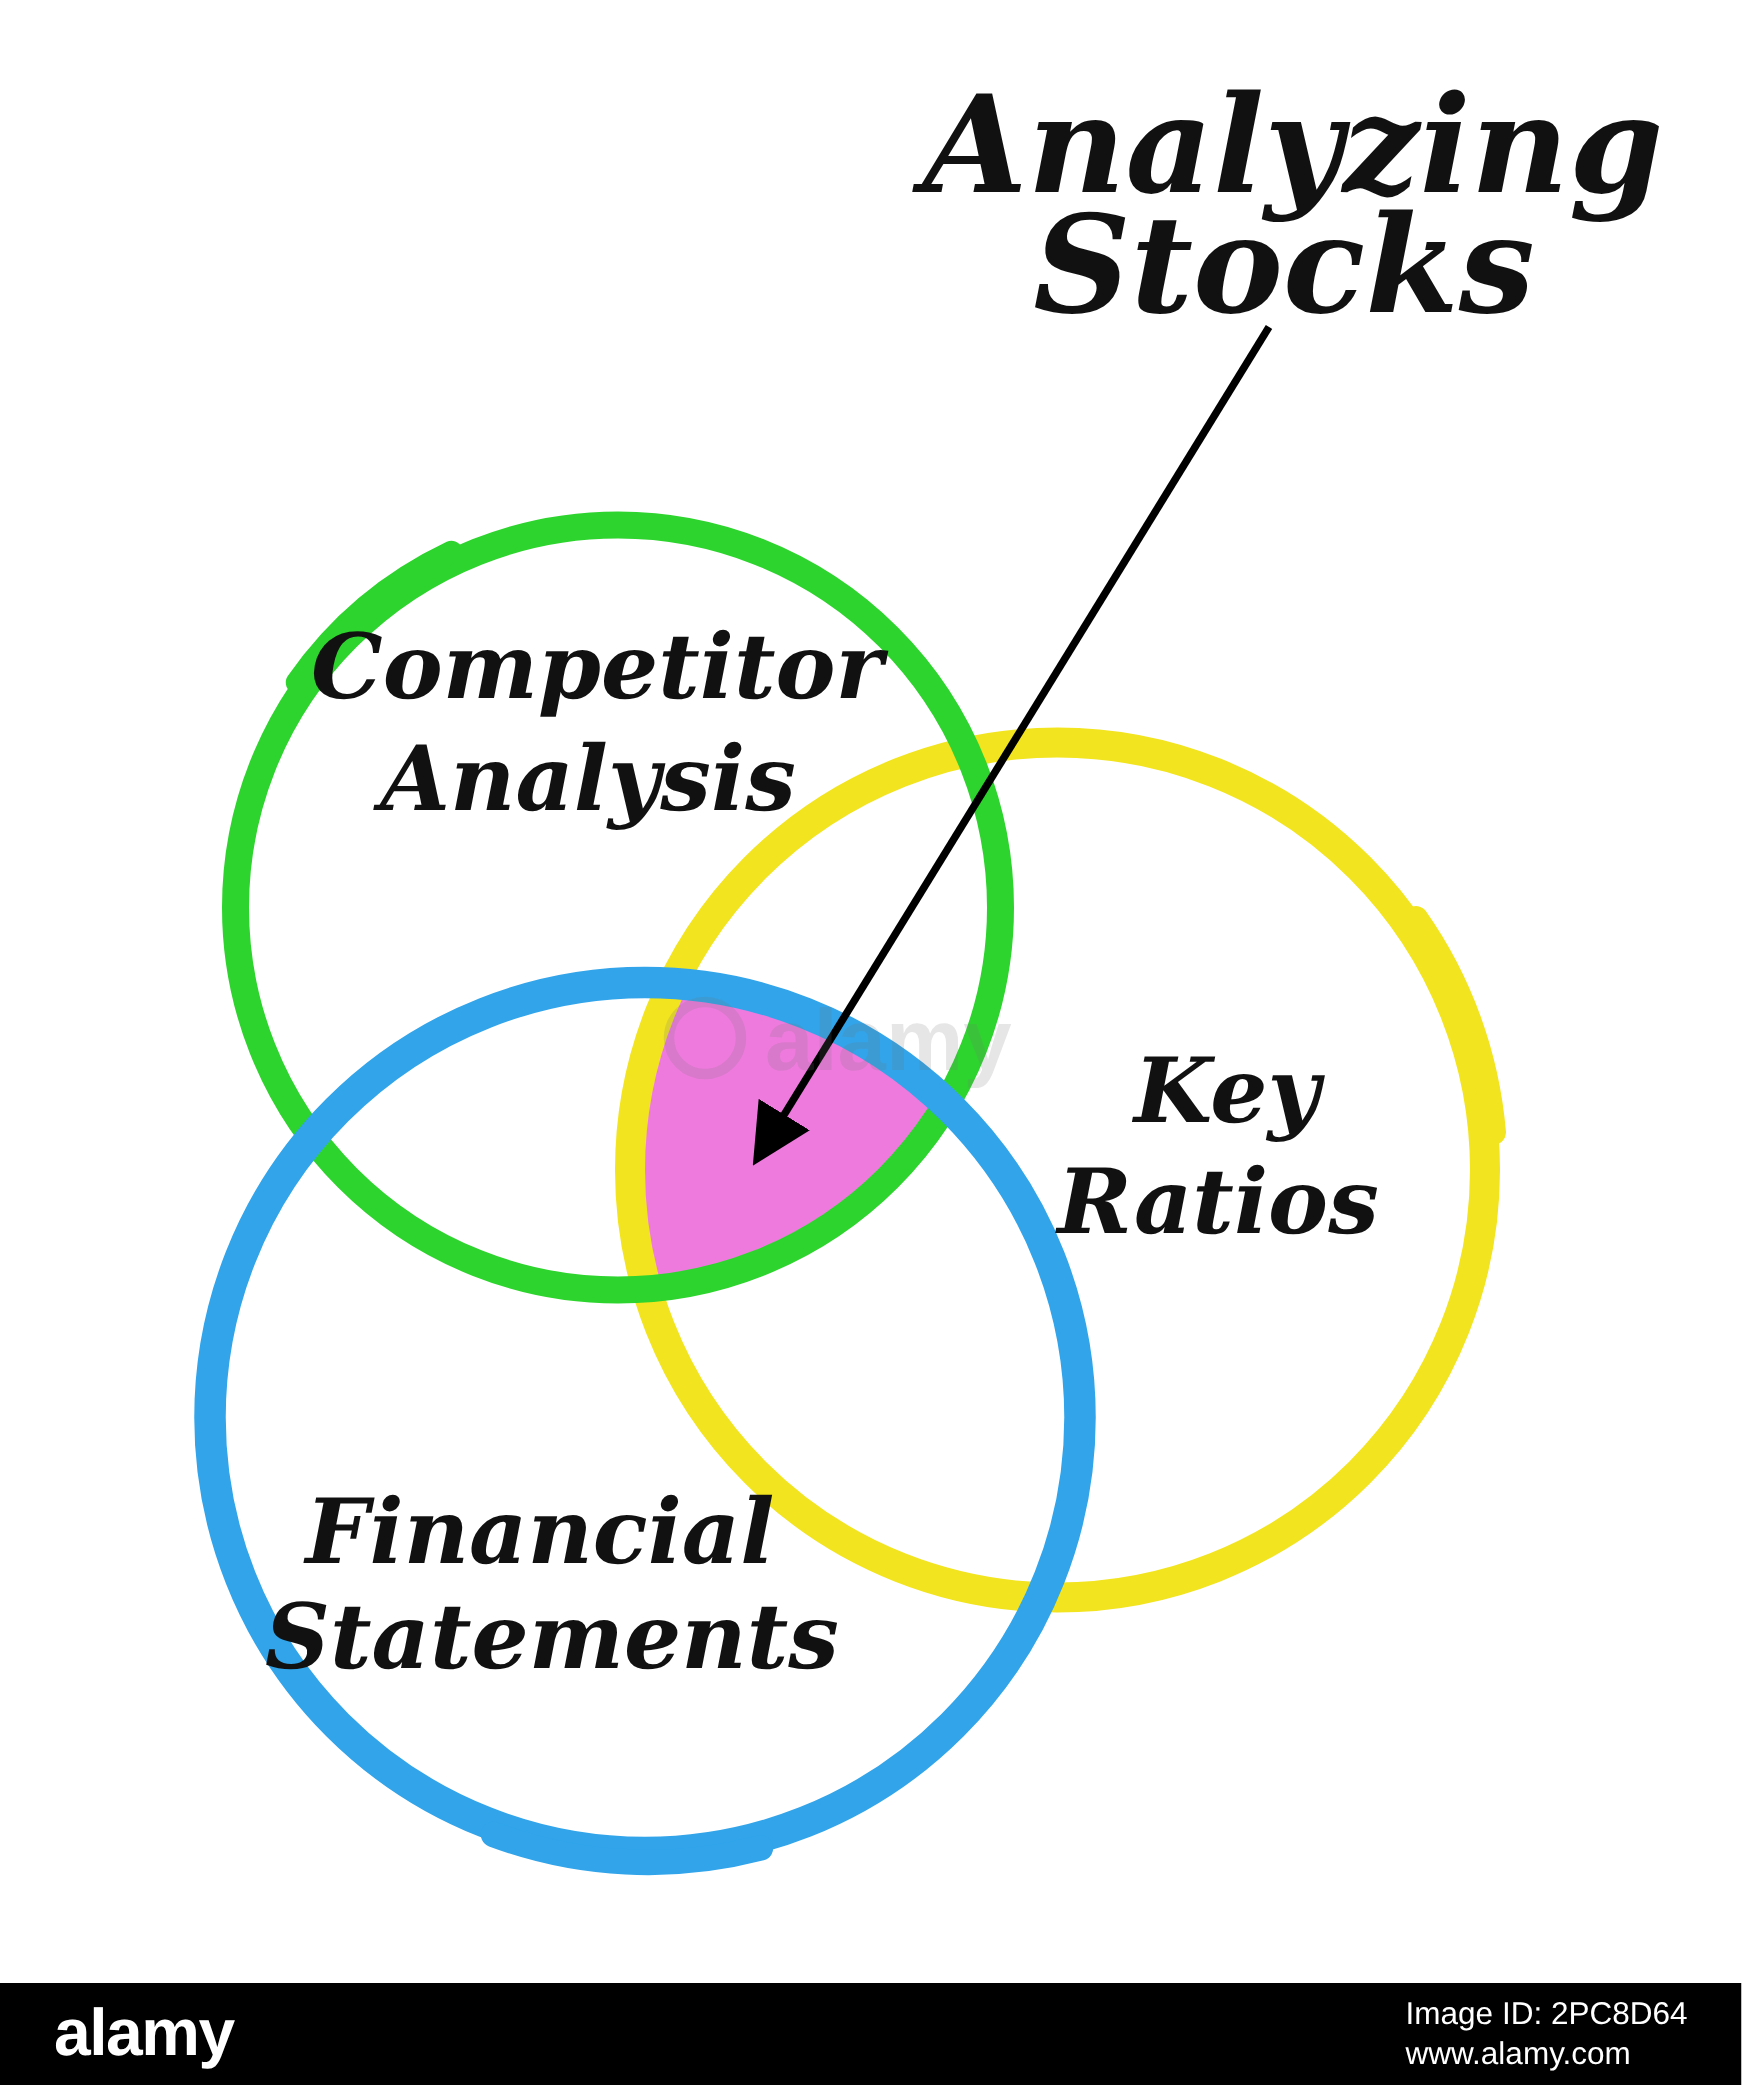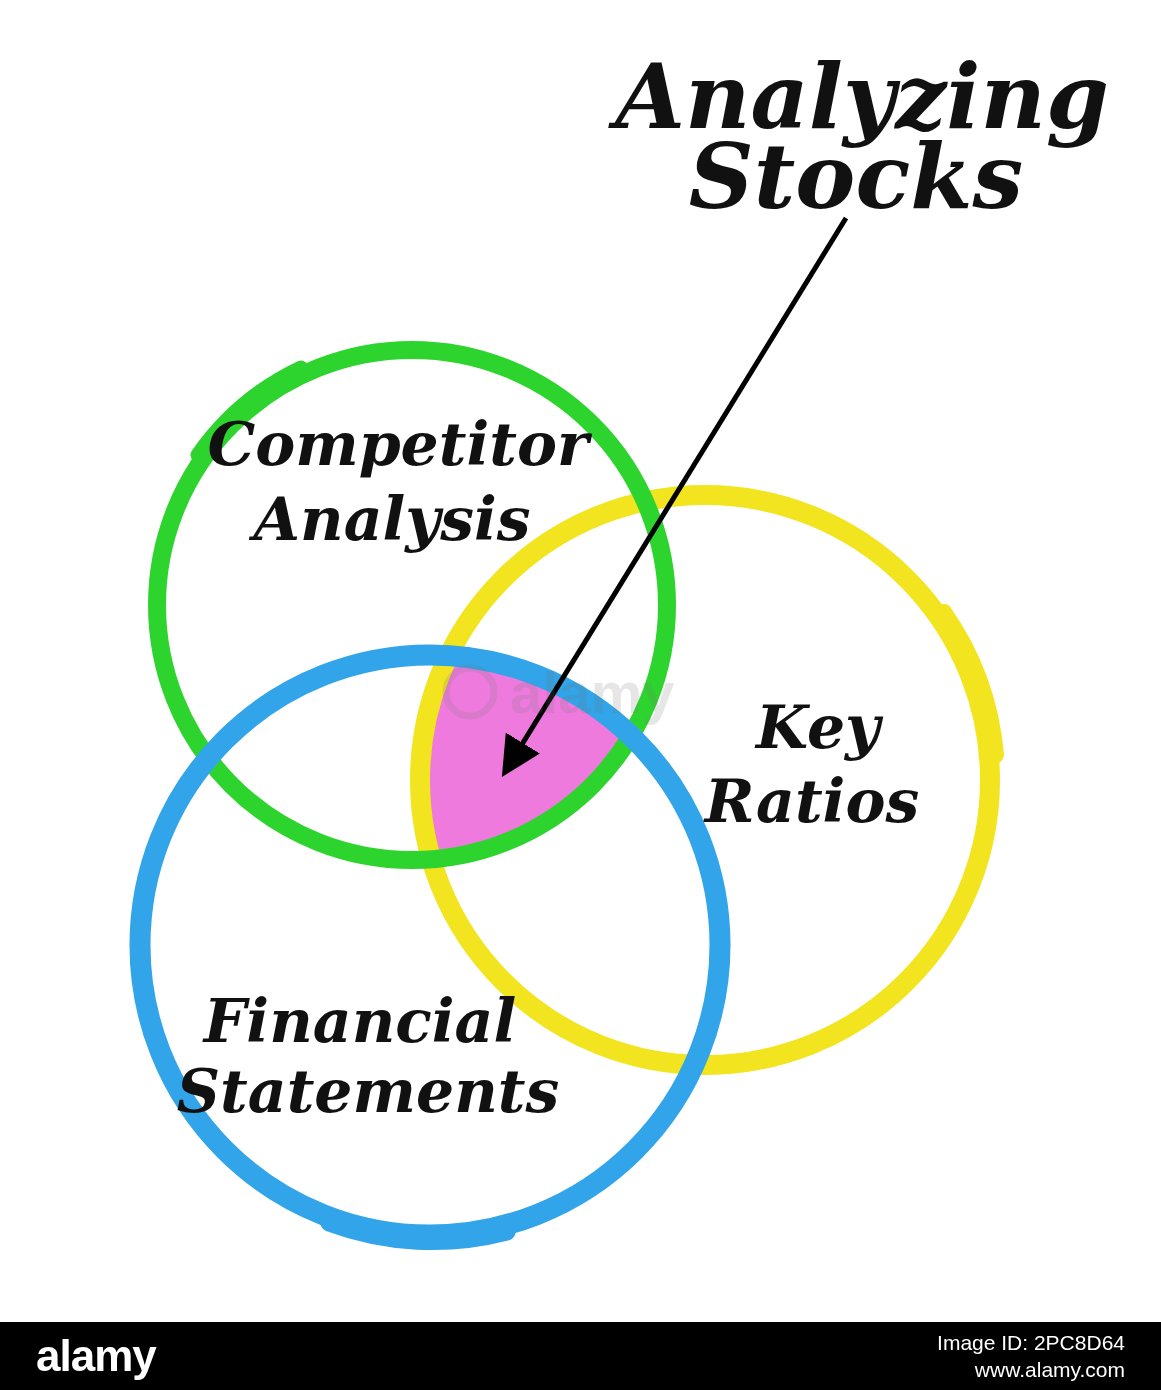--- a/index.html
+++ b/index.html
@@ -43,21 +43,20 @@
   }
   .footer-logo {
     color: #ffffff;
     font-family: "Liberation Sans", sans-serif;
     font-weight: bold;
     font-size: 44px;
     letter-spacing: -1px;
     line-height: 1;
   }
   .footer-meta {
-    text-align: right;
     color: #ffffff;
     font-family: "Liberation Sans", sans-serif;
     font-size: 21px;
     line-height: 27px;
   }
 </style>
 </head>
 <body>
 
 <div class="stage">

